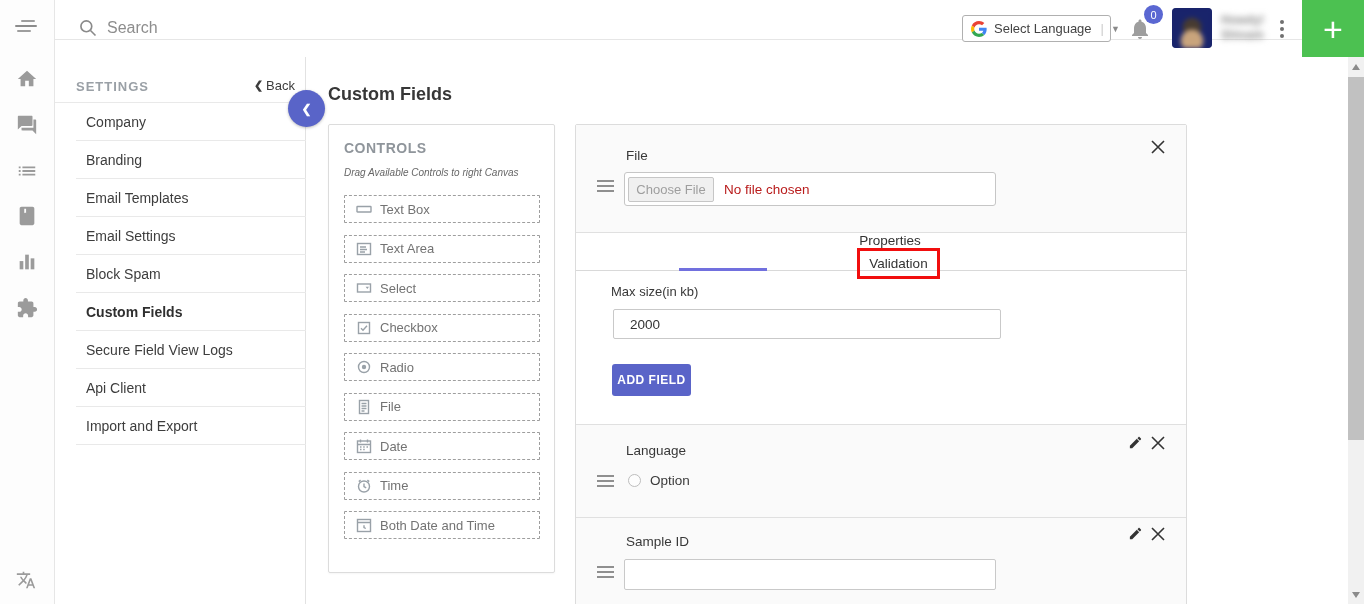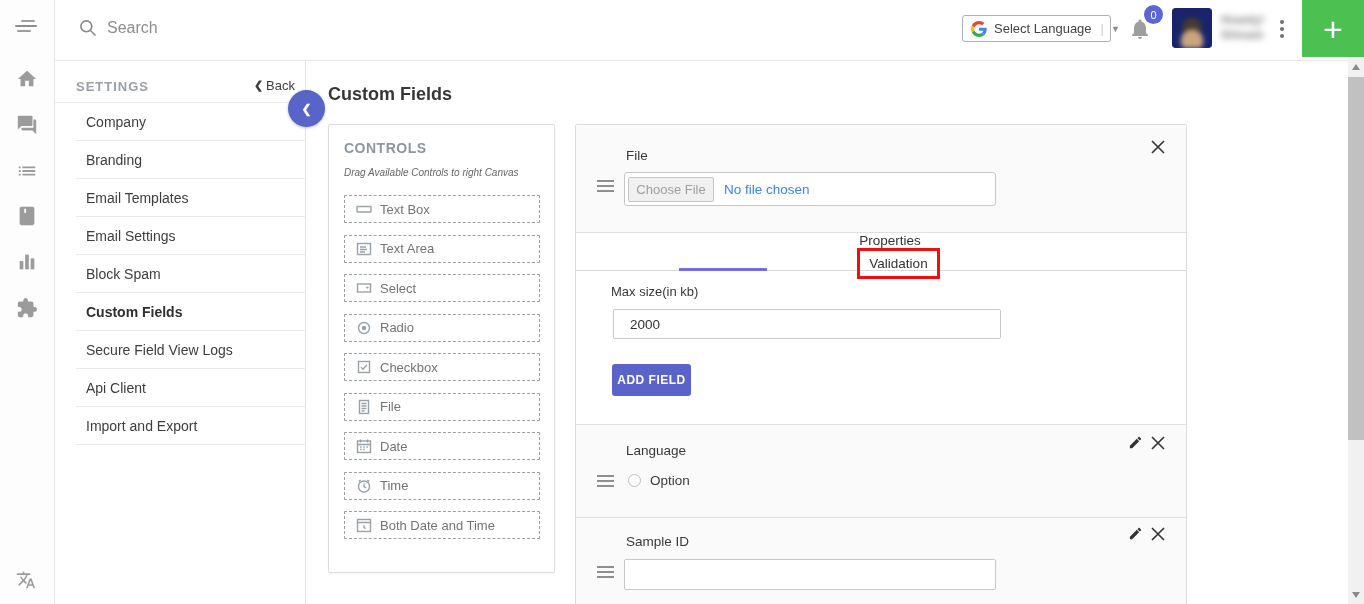--- a/index.html
+++ b/index.html
@@ -10,21 +10,21 @@
   .rail { position:absolute; left:0; top:0; width:55px; height:604px; background:#fdfdfd; border-right:1px solid #e6e6e6; z-index:4; }
   .rail-burger { position:absolute; left:15px; top:20px; width:24px; height:14px; cursor:pointer; }
   .rail-burger i { display:block; height:2px; background:#9e9e9e; border-radius:1px; margin-bottom:3px; }
   .rail-burger i:nth-child(1){ width:14px; margin-left:6px; }
   .rail-burger i:nth-child(2){ width:22px; background:#8c8c8c; }
   .rail-burger i:nth-child(3){ width:14px; margin-left:2px; }
   .rail-ico { position:absolute; left:16px; width:22px; height:22px; }
   .rail-ico svg { width:22px; height:22px; fill:#9b9b9b; }
 
   
-  .topbar { position:absolute; left:55px; top:0; width:1309px; height:61px; background:#fff; border-bottom:1px solid #e6e6e6; z-index:3; }
+  .topbar { position:absolute; left:55px; top:0; width:1309px; height:40px; background:#fff; border-bottom:1px solid #e6e6e6; z-index:3; }
   .search-ico { position:absolute; left:23px; top:18px; width:20px; height:20px; }
   .search-ico svg { width:20px; height:20px; stroke:#8a8a8a; fill:none; stroke-width:2; }
   .search-input { position:absolute; left:52px; top:14px; width:320px; height:28px; border:none; outline:none; font-size:16px; color:#555; font-family:"Liberation Sans",sans-serif; background:transparent; }
   .search-input::placeholder { color:#8d8d8d; }
 
   .lang-box { position:absolute; left:907px; top:15px; width:149px; height:27px; border:1px solid #b0b0b0; border-radius:3px; background:#fff; display:flex; align-items:center; padding:0 8px; cursor:pointer; }
   .g-logo { width:16px; height:16px; margin-right:7px; flex:0 0 auto; }
   .lang-label { font-size:13px; color:#444; white-space:nowrap; }
   .lang-sep { color:#ccc; margin:0 7px 0 9px; font-size:13px; }
   .lang-caret { font-size:9px; color:#8a8a8a; }
@@ -82,21 +82,21 @@
   .fld-label { position:absolute; left:50px; font-size:13.5px; color:#383838; }
   .drag-handle { position:absolute; left:21px; width:17px; height:13px; cursor:grab; }
   .drag-handle i { display:block; width:17px; height:2px; background:#8f8f8f; margin-bottom:3px; }
   .close-x { position:absolute; right:20px; width:16px; height:16px; cursor:pointer; }
   .close-x svg { width:16px; height:16px; stroke:#333; stroke-width:1.6; }
   .edit-pencil { position:absolute; right:43px; width:15px; height:15px; cursor:pointer; }
   .edit-pencil svg { width:15px; height:15px; fill:#333; }
 
   .file-input { position:absolute; left:48px; top:47px; width:372px; height:31px; background:#fff; border:1px solid #c6c6c6; border-radius:3px; display:flex; align-items:center; padding:16px 2px; cursor:pointer; }
   .choose-btn { width:86px; height:25px; background:#f0f0f0; border:1px solid #c6c6c6; border-radius:2px; color:#9e9e9e; font-size:13px; display:flex; align-items:center; justify-content:center; margin-left:1px; }
-  .no-file { font-size:13.5px; color:#3b82f6; margin-left:10px; }
+  .no-file { font-size:13.5px; color:#b91c1c; margin-left:10px; }
 
   .tab { font-size:13.5px; color:#333; cursor:pointer; }
   .tab-props { margin-right:17px; }
   .tab-security { margin-left:12px; }
   .red-annot { border:3px solid #f10e0e; padding:5px 9px; display:inline-flex; align-items:center; z-index:3; background:transparent; }
   .tab-underline { position:absolute; left:103px; bottom:-1px; width:88px; height:3px; background:#7170de; z-index:2; }
 
   .v-label { position:absolute; left:35px; top:13px; font-size:13px; color:#383838; }
   .v-input { position:absolute; left:37px; top:38px; width:388px; height:30px; border:1px solid #c9c9c9; border-radius:2px; font-size:13.5px; color:#333; padding-left:16px; font-family:"Liberation Sans",sans-serif; outline:none; background:#fff; }
   .add-field { position:absolute; left:36px; top:93px; width:79px; height:32px; background:#5a64c8; border:none; border-radius:3px; color:#fff; font-size:12px; font-weight:700; letter-spacing:.5px; cursor:pointer; font-family:"Liberation Sans",sans-serif; }
@@ -249,31 +249,31 @@
     </div>
     <div class="ctl-item">
       <span class="ci"><svg viewBox="0 0 16 16">
             <rect x="1.5" y="4" width="13" height="8"></rect>
             <path d="M9.6 6.8h3.4l-1.7 2.2z" fill="#99a1a8" stroke="none"></path>
           </svg></span>
       <span class="lbl">Select</span>
     </div>
     <div class="ctl-item">
       <span class="ci"><svg viewBox="0 0 16 16">
+            <rect x="2.5" y="2.5" width="11" height="11"></rect>
+            <path d="M5 8.2l2 2 4-4.5"></path>
+          </svg></span>
+      <span class="lbl">Checkbox</span>
+    </div>
+    <div class="ctl-item">
+      <span class="ci"><svg viewBox="0 0 16 16">
             <circle cx="8" cy="8" r="5.5"></circle>
             <circle cx="8" cy="8" r="2.2" fill="#99a1a8" stroke="none"></circle>
           </svg></span>
       <span class="lbl">Radio</span>
-    </div>
-    <div class="ctl-item">
-      <span class="ci"><svg viewBox="0 0 16 16">
-            <rect x="2.5" y="2.5" width="11" height="11"></rect>
-            <path d="M5 8.2l2 2 4-4.5"></path>
-          </svg></span>
-      <span class="lbl">Checkbox</span>
     </div>
     <div class="ctl-item">
       <span class="ci"><svg viewBox="0 0 16 16">
             <rect x="3.5" y="1.5" width="9" height="13"></rect>
             <path d="M5.5 4.5h5M5.5 7h5M5.5 9.5h5M5.5 12h3"></path>
           </svg></span>
       <span class="lbl">File</span>
     </div>
     <div class="ctl-item">
       <span class="ci"><svg viewBox="0 0 16 16">

